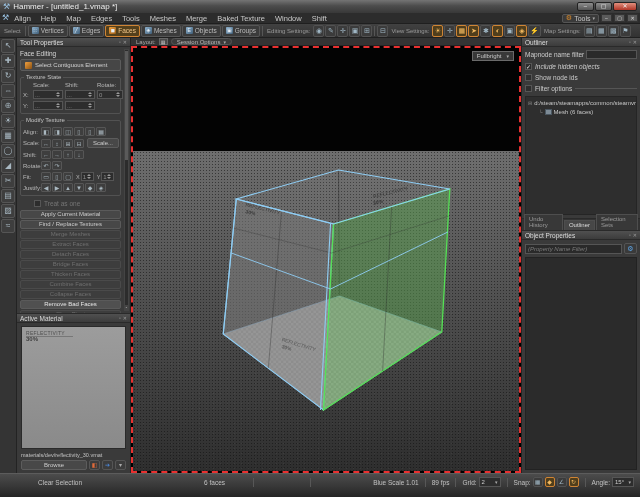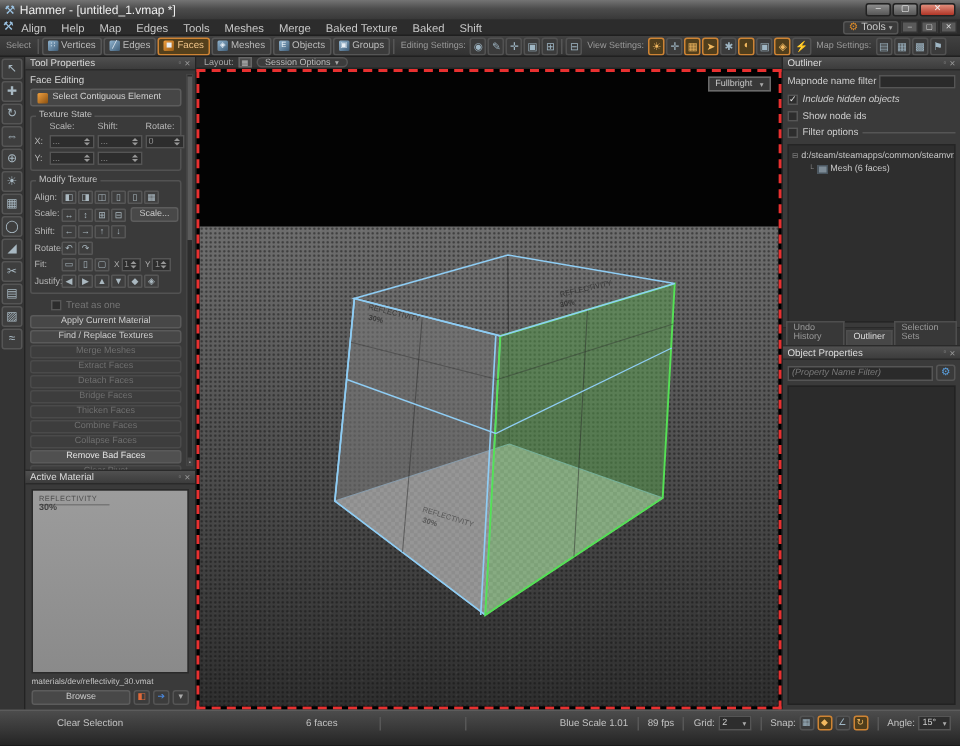--- a/index.html
+++ b/index.html
@@ -185,21 +185,21 @@
 <div class="menubar">
   <span class="app-icon">⚒</span>
   <span class="menu-item">Align</span>
   <span class="menu-item">Help</span>
   <span class="menu-item">Map</span>
   <span class="menu-item">Edges</span>
   <span class="menu-item">Tools</span>
   <span class="menu-item">Meshes</span>
   <span class="menu-item">Merge</span>
   <span class="menu-item">Baked Texture</span>
-  <span class="menu-item">Baked</span>
+  <span class="menu-item">Window</span>
   <span class="menu-item">Shift</span>
   <div class="menubar-right">
     <div class="tools-dd">
       <span class="gear-orange">⚙</span>
       <span>Tools</span>
       <span class="caret">▾</span>
     </div>
     <div class="mini-btn">–</div>
     <div class="mini-btn">▢</div>
     <div class="mini-btn">✕</div>

